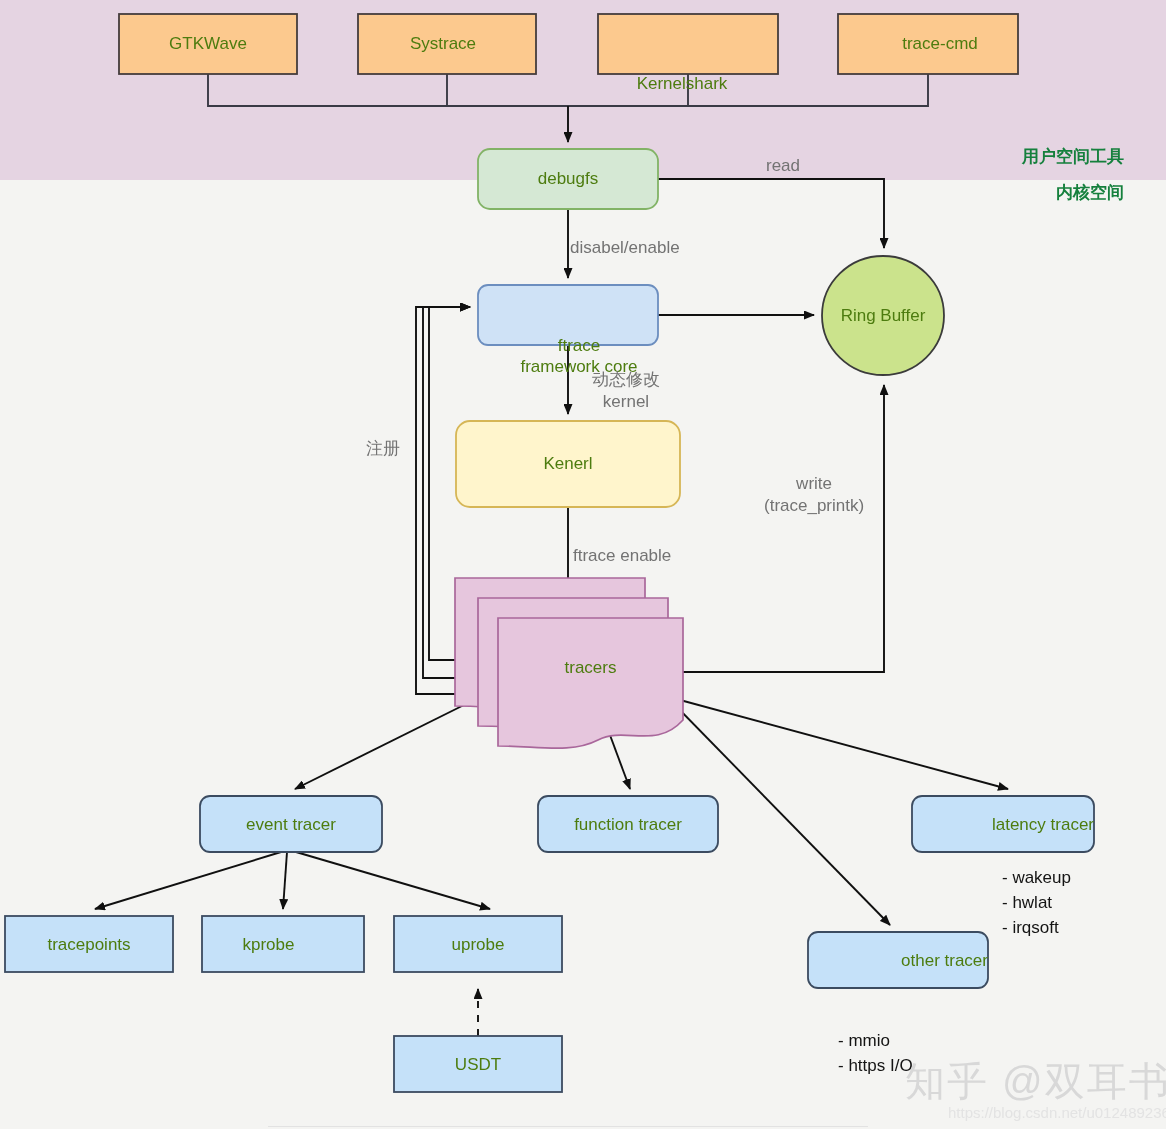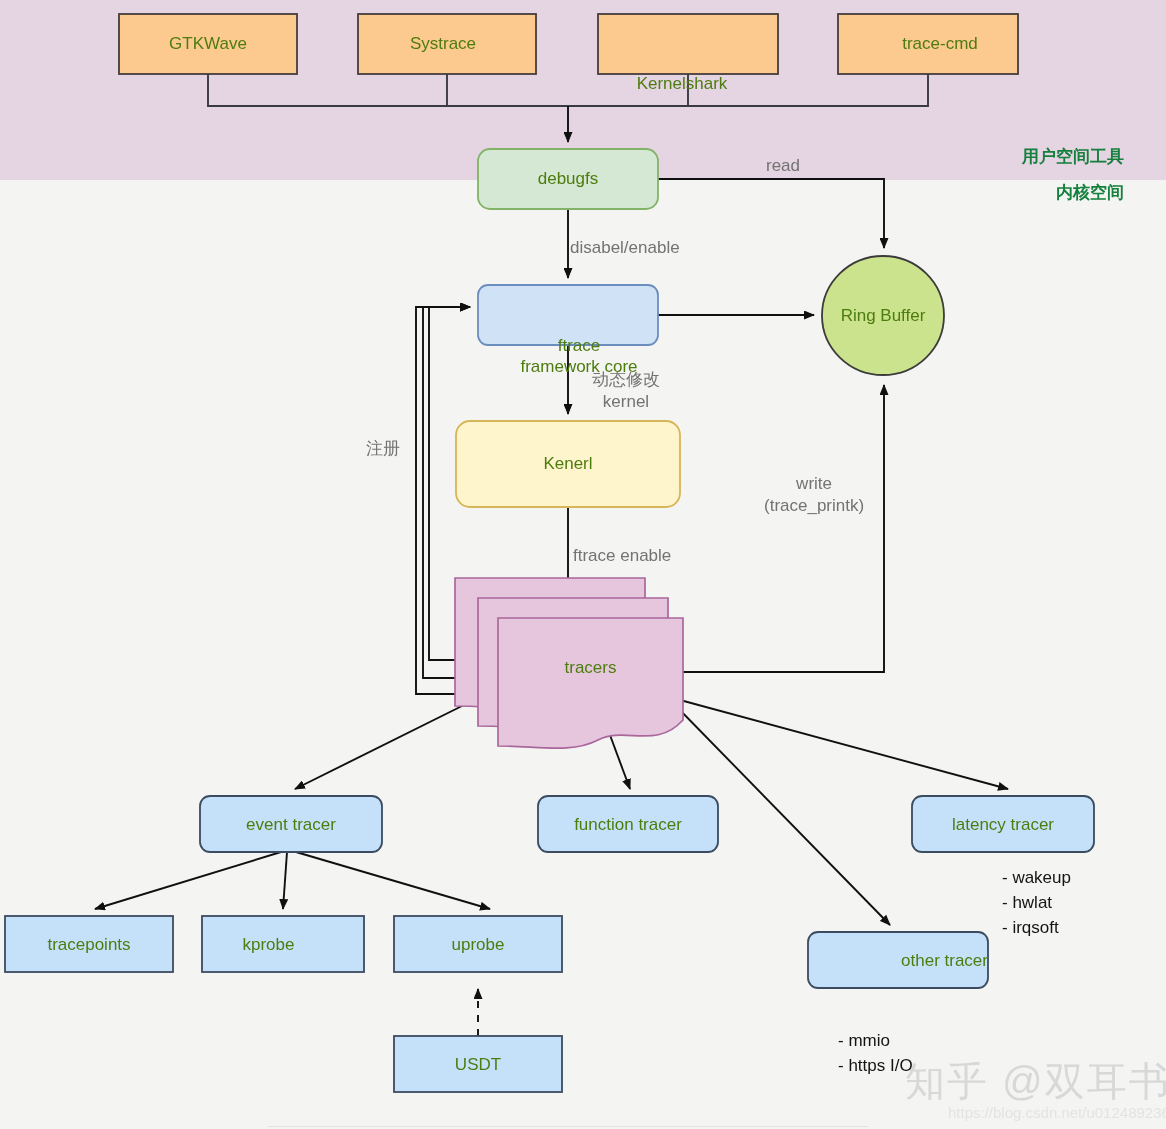--- a/index.html
+++ b/index.html
@@ -172,21 +172,21 @@
     <div class="node-label" style="left:590px; top:33px; width:184px;margin-top:40px;">Kernelshark</div>
     <div class="node-label" style="left:838px; top:33px; width:180px;padding-left:12px;">trace-cmd</div>
     <div class="node-label" style="left:478px; top:168px; width:180px;">debugfs</div>
     <div class="node-label" style="left:478px; top:287px; width:202px;margin-top:48px;">ftrace
 framework core</div>
     <div class="node-label" style="left:812px; top:305px; width:142px;">Ring Buffer</div>
     <div class="node-label" style="left:456px; top:453px; width:224px;">Kenerl</div>
     <div class="node-label" style="left:498px; top:657px; width:185px;">tracers</div>
     <div class="node-label" style="left:200px; top:814px; width:182px;">event tracer</div>
     <div class="node-label" style="left:538px; top:814px; width:180px;">function tracer</div>
-    <div class="node-label" style="left:912px; top:814px; width:182px;">latency tracer</div>
+    <div class="node-label" style="left:912px; top:814px; width:182px;text-align:right;">latency tracer</div>
     <div class="node-label" style="left:808px; top:950px; width:180px;text-align:right;">other tracer</div>
     <div class="node-label" style="left:5px; top:934px; width:168px;">tracepoints</div>
     <div class="node-label" style="left:202px; top:934px; width:133px;">kprobe</div>
     <div class="node-label" style="left:394px; top:934px; width:168px;">uprobe</div>
     <div class="node-label" style="left:394px; top:1054px; width:168px;">USDT</div>
 
     <div class="edge-label" style="left:766px; top:155px;">read</div>
     <div class="edge-label" style="left:570px; top:237px;">disabel/enable</div>
     <div class="edge-label" style="left:592px; top:369px; text-align:center;">动态修改
 kernel</div>

